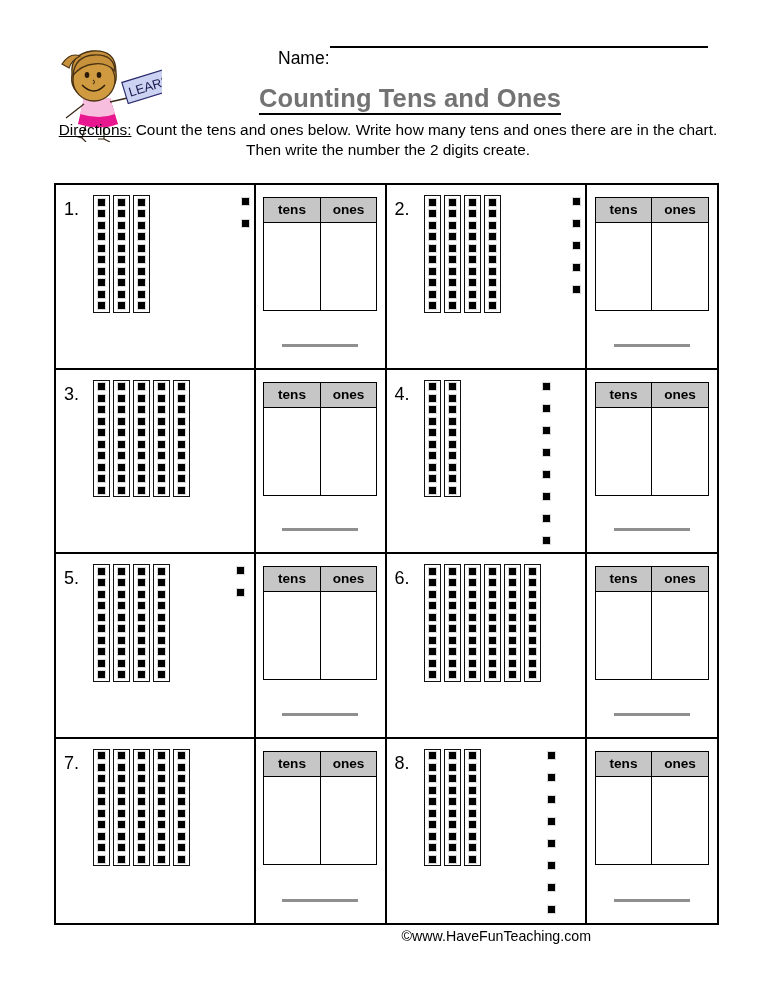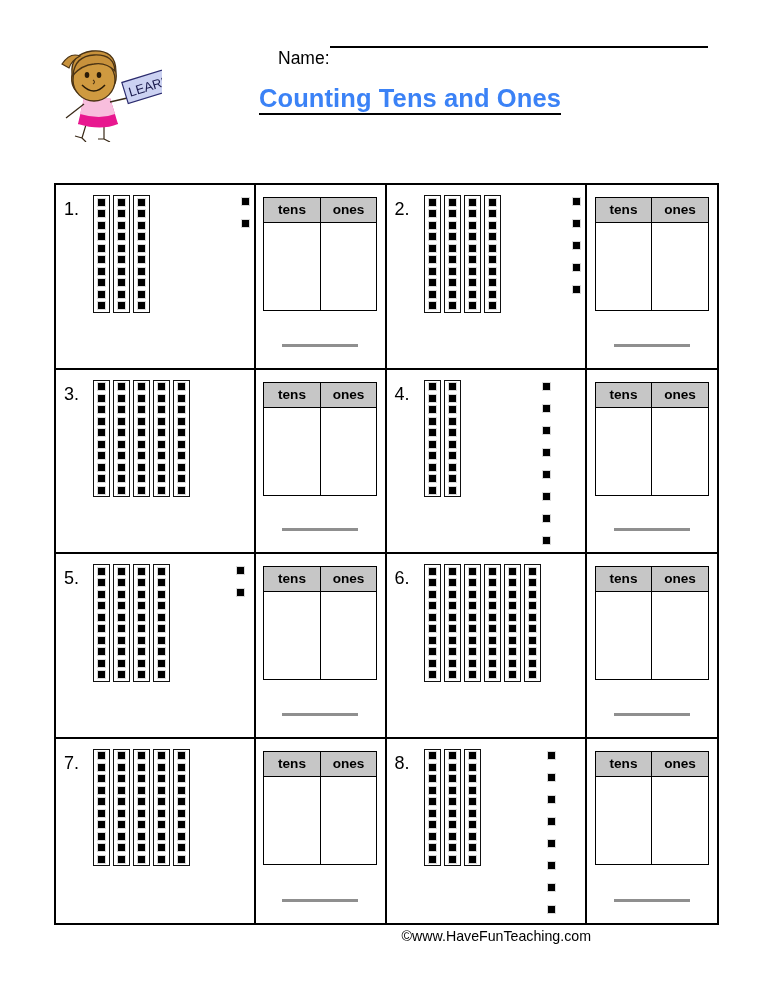--- a/index.html
+++ b/index.html
@@ -35,21 +35,21 @@
   #name-line {
     flex: 1; height: 0;
     border-bottom: 2.2px solid #000;
     position: relative; top: -2px;
   }
 
   #worksheet-title {
     position: absolute; left: 0; top: 84px; width: 772px;
     text-align: center;
     font-size: 25.5px;
-    color: #3b82f6;
+    color: #737373;
     letter-spacing: 0.1px;
     padding-left: 48px;
   }
   #worksheet-title span {
     border-bottom: 2.1px solid #000;
     padding-bottom: 1px;
   }
 
   #directions {
     position: absolute; left: 58px; top: 120px; width: 660px;
@@ -205,20 +205,24 @@
       </g>
     </svg>
 
     <div id="name-row">
       <span id="name-label">Name:</span>
       <span id="name-line"></span>
     </div>
 
     <h1 id="worksheet-title"><span>Counting Tens and Ones</span></h1>
 
+    <p id="directions">
+      <span id="dir-label">Directions:</span>
+      <span>Count the tens and ones below.  Write how many tens and ones there are in the chart. Then write the number the 2 digits create.</span>
+    </p>
   </div>
 
   <div id="grid">
       <div class="prob">
         <div class="blocks-pane">
           <div class="prob-num">1.</div>
           <div class="rods">
             <div class="rod">
               <div class="unit"></div>
               <div class="unit"></div>

